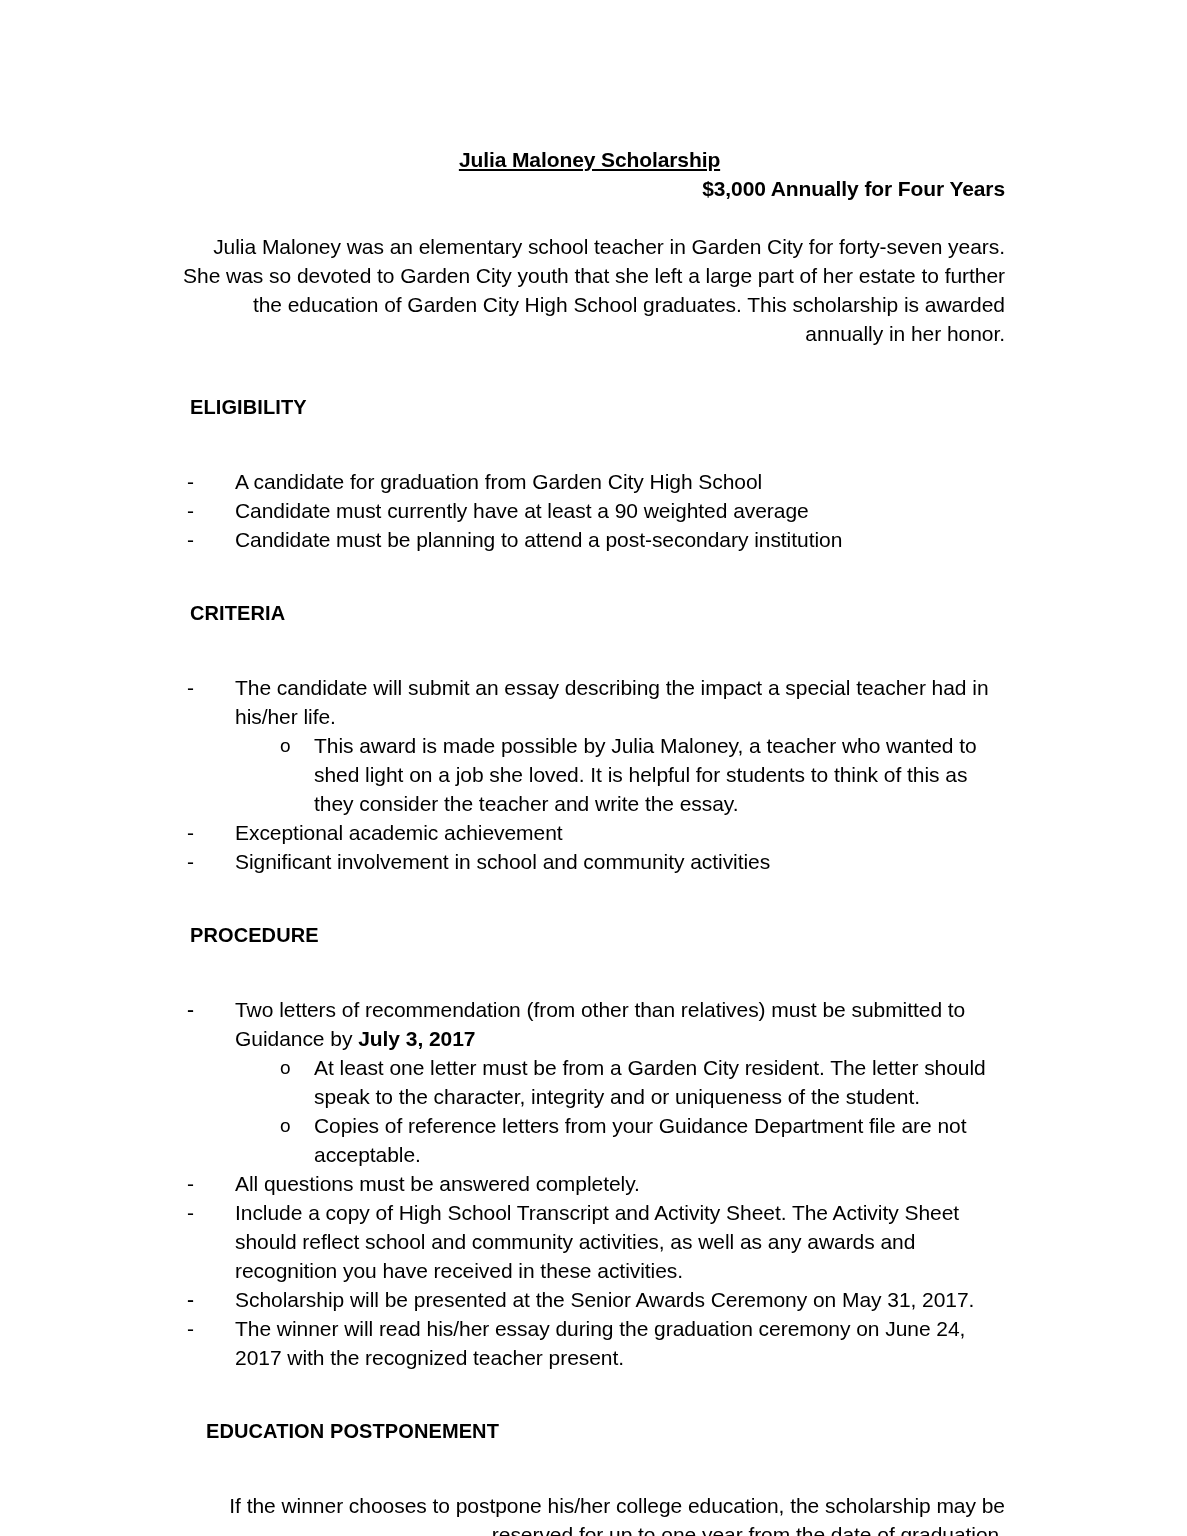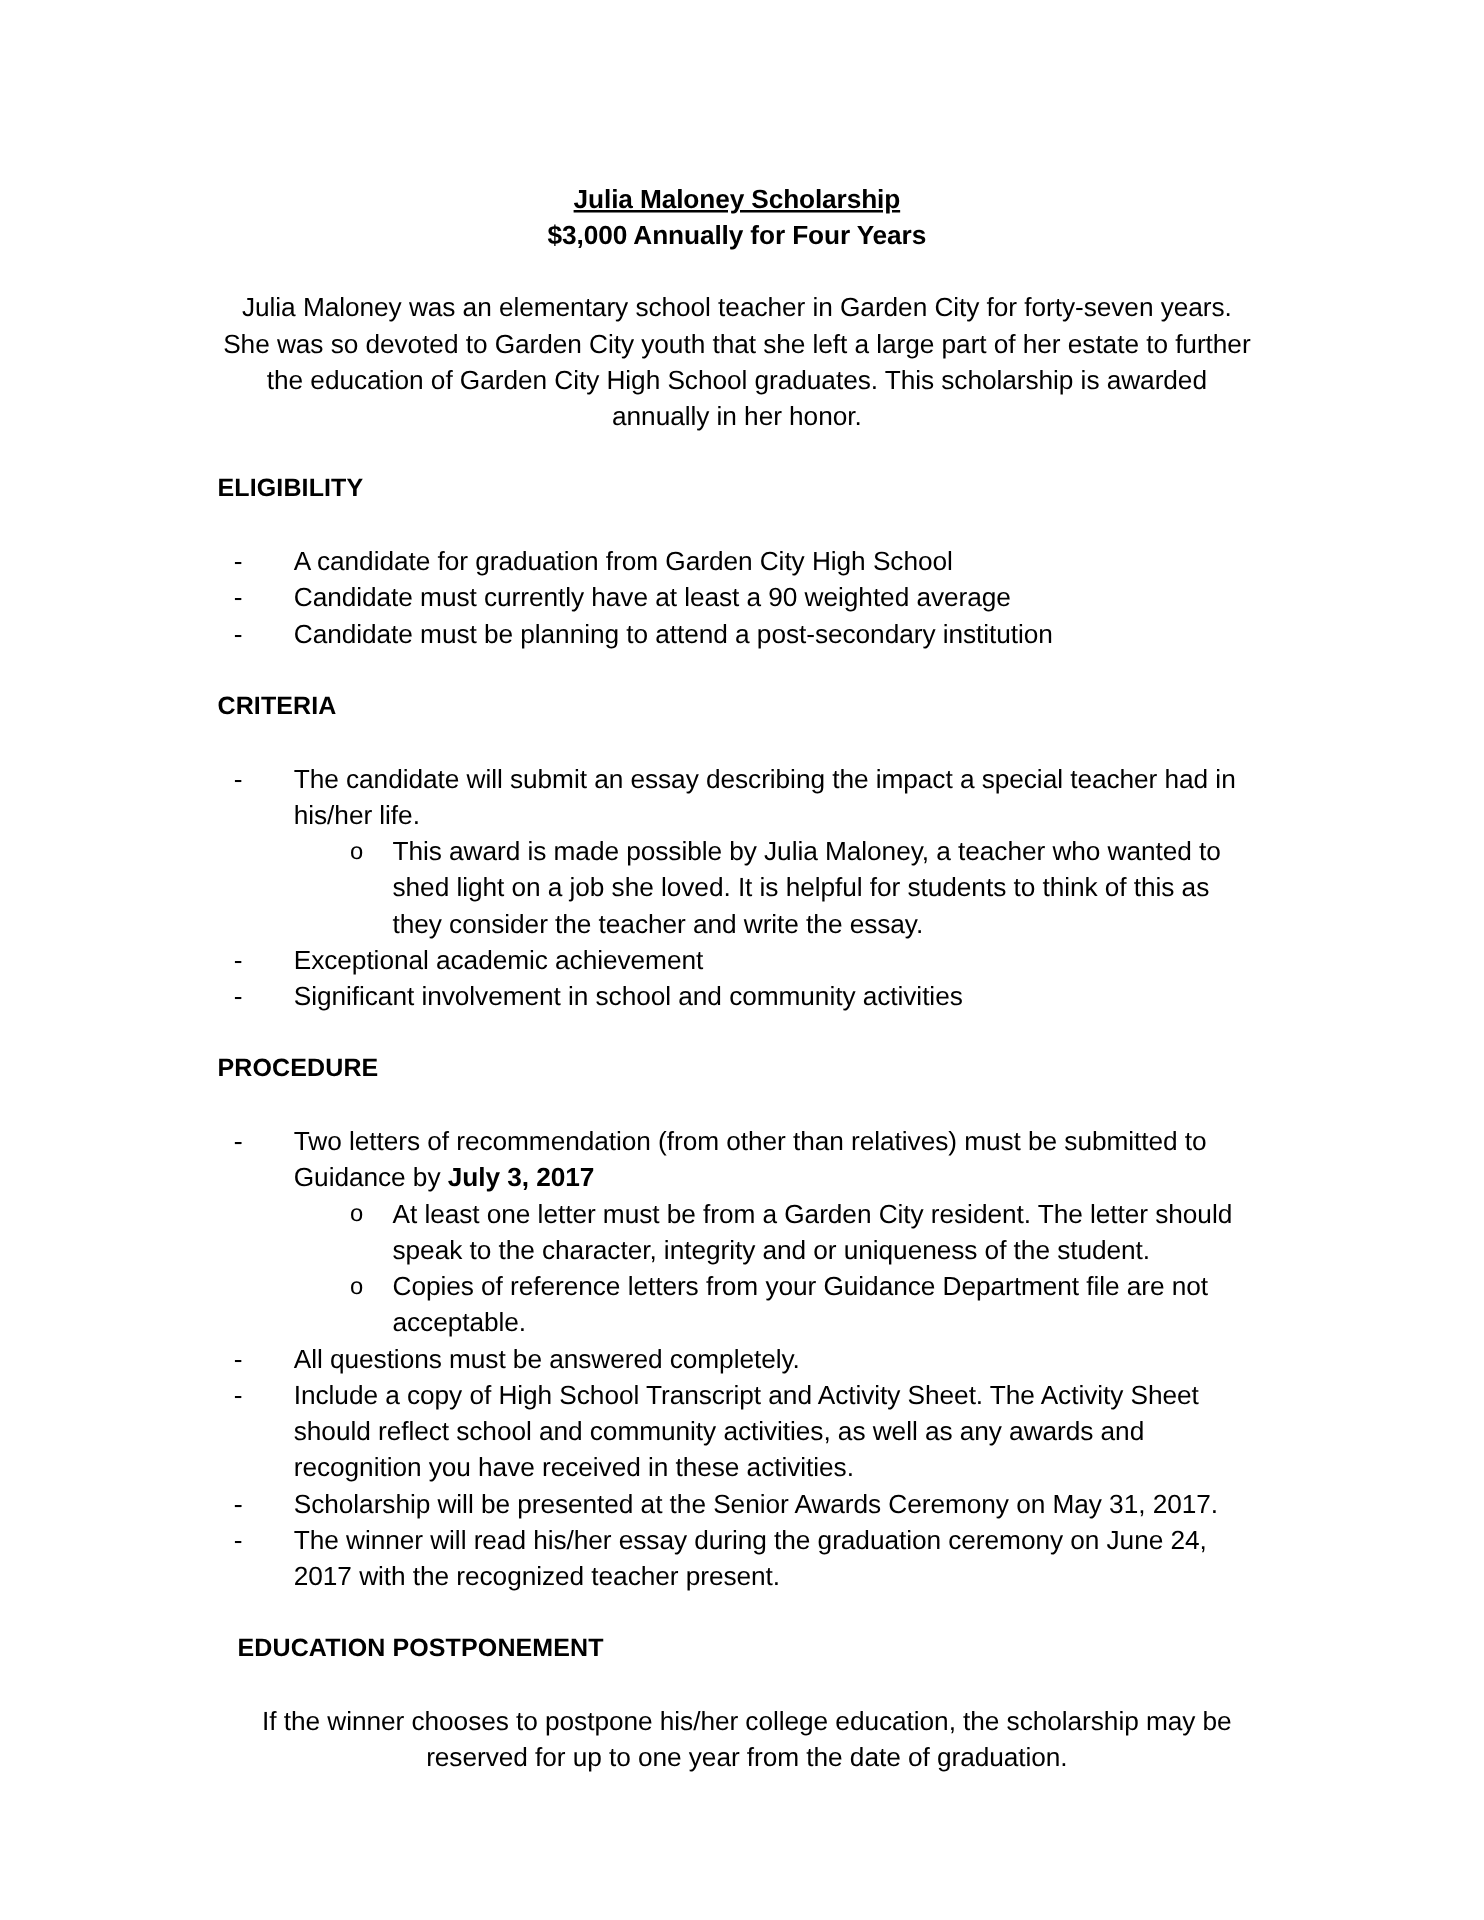--- a/index.html
+++ b/index.html
@@ -34,39 +34,40 @@
     font-weight: bold;
     text-decoration: underline;
     line-height: 29px;
     letter-spacing: -0.1px;
   }
   .doc-subtitle {
     font-size: 21px;
     font-weight: bold;
     line-height: 29px;
     letter-spacing: -0.1px;
+    text-align: right;
   }
 
   
   .para {
     font-size: 21px;
     line-height: 29px;
-    text-align: center;
+    text-align: right;
     margin: 0;
     letter-spacing: -0.05px;
   }
   .spacer-line {
     height: 29px;
   }
 
   .section-heading {
     font-size: 20px;
     font-weight: bold;
     line-height: 29px;
-    margin: 0;
+    margin: 16px;
     letter-spacing: 0.1px;
   }
 
   
   .bullets {
     margin: 0;
     padding: 0;
     list-style: none;
   }
   .bullet-l1 {

